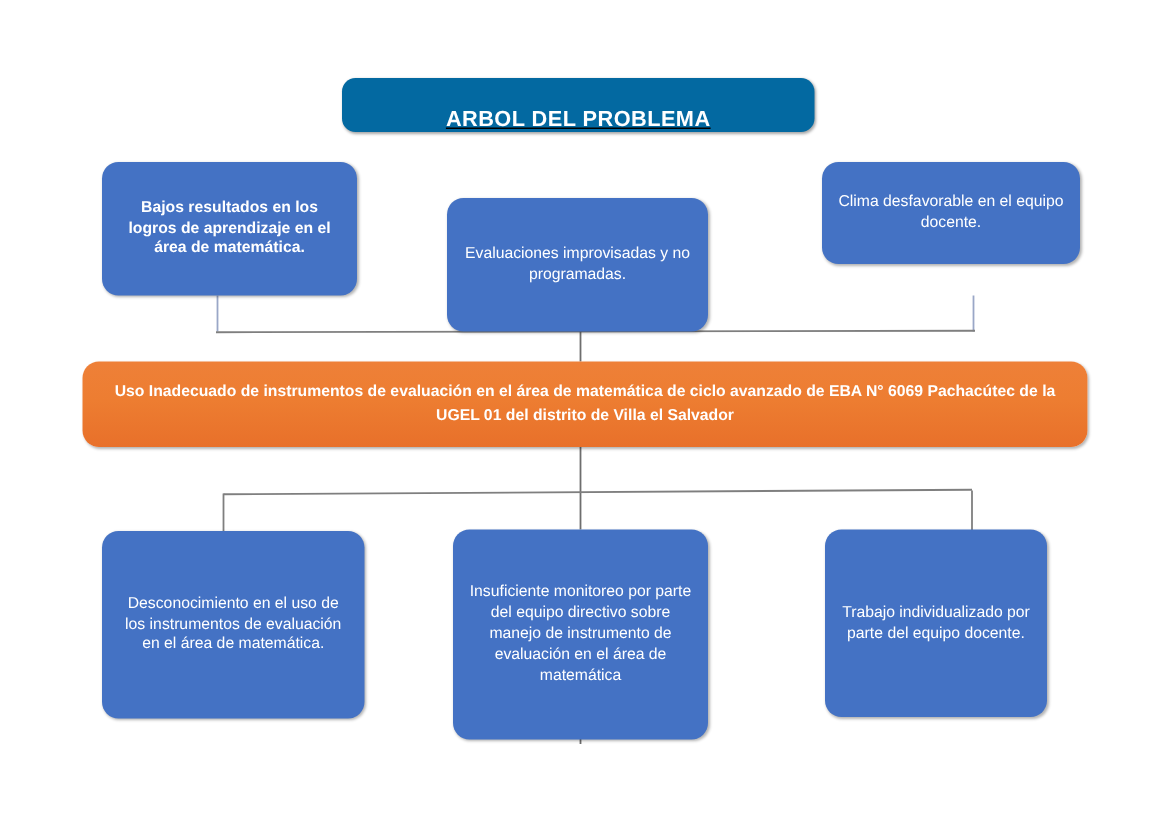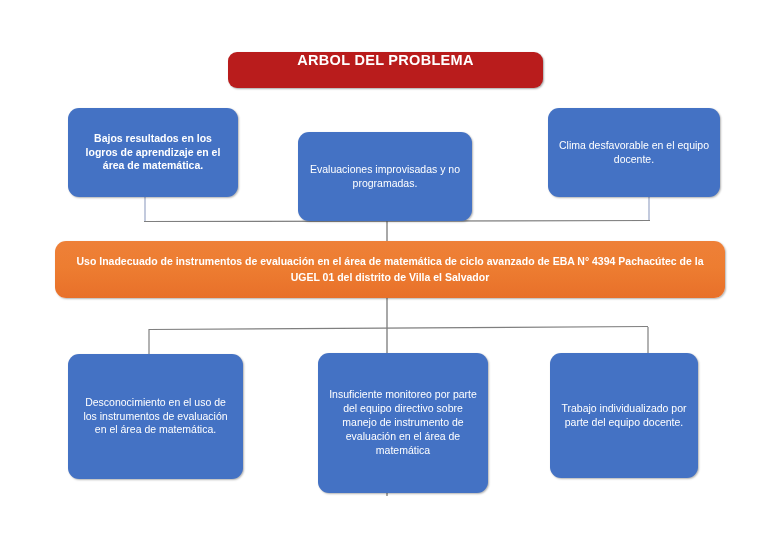--- a/index.html
+++ b/index.html
@@ -18,26 +18,27 @@
     overflow: hidden;
   }
 
   
   .title-bar {
     position: absolute;
     left: 228px;
     top: 52px;
     width: 315px;
     height: 36px;
-    background: #b91c1c;
+    background: #0369a1;
     border-radius: 9px;
     display: flex;
-    align-items: flex-start;
+    align-items: flex-end;
     justify-content: center;
     box-shadow: 1px 1px 2px rgba(0,0,0,0.35);
+    text-decoration: underline;
   }
   .title-bar .title-text {
     color: #ffffff;
     font-size: 14.5px;
     font-weight: bold;
     letter-spacing: 0.3px;
     text-align: center;
   }
 
   
@@ -69,28 +70,28 @@
     font-weight: bold;
   }
   .node-orange .node-text {
     line-height: 1.5;
     padding: 0 14px;
   }
 
   
   #effect-0 { left: 68px;  top: 108px; width: 170px; height: 89px; font-weight: bold; }
   #effect-1 { left: 298px; top: 108px; width: 174px; height: 89px; margin-top: 24px; }
-  #effect-2 { left: 548px; top: 108px; width: 172px; height: 89px; }
+  #effect-2 { left: 548px; top: 108px; width: 172px; height: 68px; }
 
   
   #problem-box { left: 55px; top: 241px; width: 670px; height: 57px; }
 
   
   #cause-0 { left: 68px;  top: 354px; width: 175px; height: 125px; }
-  #cause-1 { left: 302px; top: 353px; width: 170px; height: 140px; margin-left: 16px; }
+  #cause-1 { left: 302px; top: 353px; width: 170px; height: 140px; }
   #cause-2 { left: 550px; top: 353px; width: 148px; height: 125px; }
 
   
   .connector-layer {
     position: absolute;
     left: 0;
     top: 0;
     width: 768px;
     height: 543px;
     pointer-events: none;
@@ -123,21 +124,21 @@
     <span class="node-text">Bajos resultados en los logros de aprendizaje en el área de matemática.</span>
   </div>
   <div class="node node-blue" id="effect-1">
     <span class="node-text">Evaluaciones improvisadas y no programadas.</span>
   </div>
   <div class="node node-blue" id="effect-2">
     <span class="node-text">Clima desfavorable en el equipo docente.</span>
   </div>
 
   <div class="node node-orange" id="problem-box">
-    <span class="node-text">Uso Inadecuado de instrumentos de evaluación en el área de matemática de ciclo avanzado de EBA N° 4394 Pachacútec de la UGEL 01 del distrito de Villa el Salvador</span>
+    <span class="node-text">Uso Inadecuado de instrumentos de evaluación en el área de matemática de ciclo avanzado de EBA N° 6069 Pachacútec de la UGEL 01 del distrito de Villa el Salvador</span>
   </div>
 
   <div class="node node-blue" id="cause-0">
     <span class="node-text">Desconocimiento en el uso de los instrumentos de evaluación en el área de matemática.</span>
   </div>
   <div class="node node-blue" id="cause-1">
     <span class="node-text">Insuficiente monitoreo por parte del equipo directivo sobre manejo de instrumento de evaluación en el área de matemática</span>
   </div>
   <div class="node node-blue" id="cause-2">
     <span class="node-text">Trabajo individualizado por parte del equipo docente.</span>

